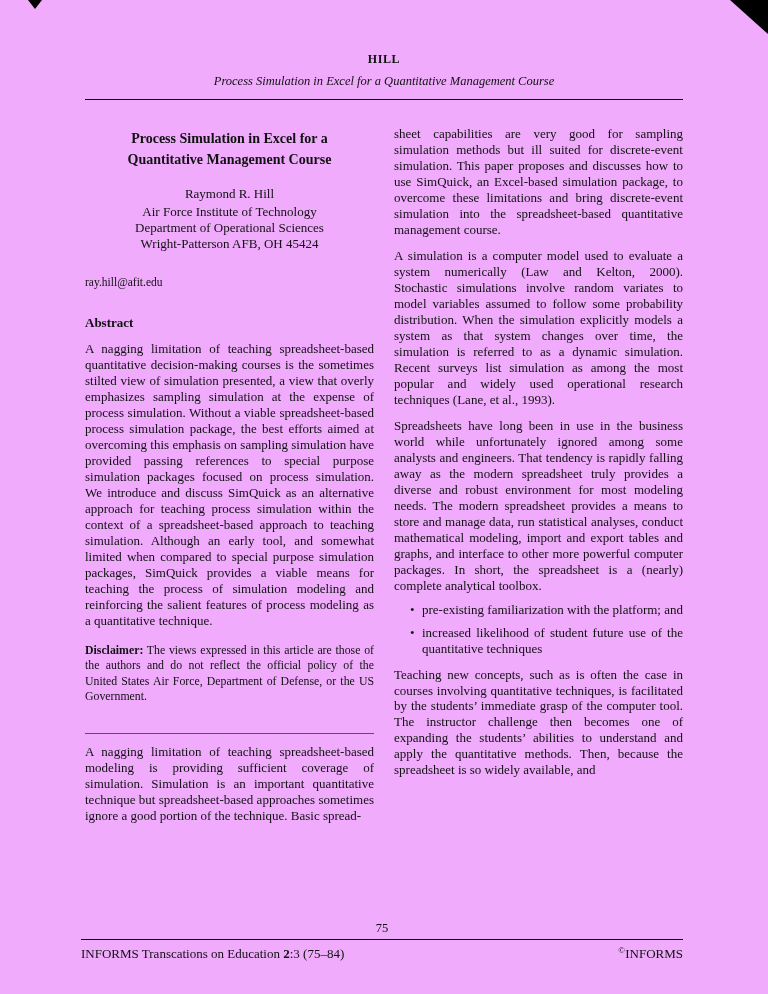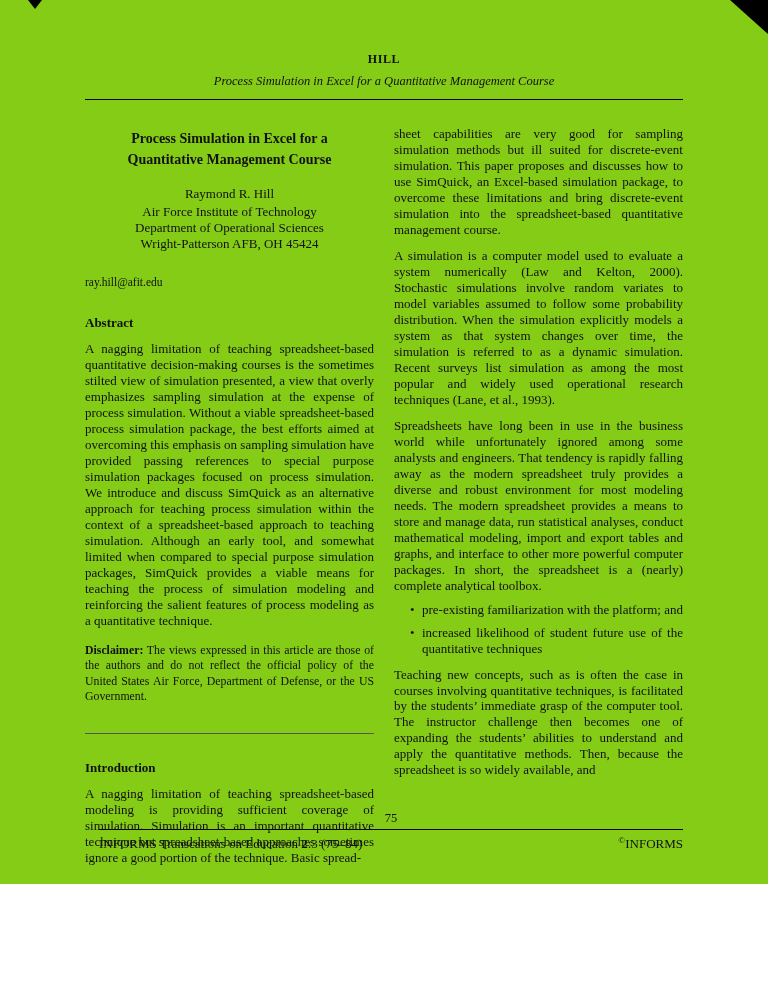--- a/index.html
+++ b/index.html
@@ -1,21 +1,21 @@
 <!DOCTYPE html>
 <html><head>
 <meta charset="utf-8">
 <style>
   html, body { margin: 0; padding: 0; background: #ffffff; }
   .page {
     position: relative;
     width: 768px;
-    height: 884px;
+    height: 994px;
     margin: 0 auto;
-    background: #84cc16;
+    background: #f0abfc;
     color: #111111;
     font-family: "Liberation Serif", serif;
     overflow: hidden;
   }
   
   .artifact { position: absolute; background: #000; }
   .artifact.tl { left: 28px; top: 0; width: 14px; height: 9px;
     clip-path: polygon(0 0, 100% 0, 50% 100%); }
   .artifact.tr { right: 0; top: 0; width: 38px; height: 34px;
     clip-path: polygon(100% 0, 0 0, 100% 100%); }
@@ -43,21 +43,21 @@
   .disclaimer { font-size: 11.8px; text-align: justify;
     line-height: 1.32; margin-top: 14px; }
   .disclaimer .lbl { font-weight: bold; }
 
   .col-rule { border: 0; border-top: 1px solid #555; margin: 28px 0 0 0; }
 
   .bullet-list { margin: 8px 0 0 16px; }
   .bullet-item { position: relative; padding-left: 12px; text-align: justify; margin-top: 7px; }
   .bullet-item::before { content: "\2022"; position: absolute; left: 0; top: 0; }
 
-  .footer { position: absolute; left: 99px; right: 85px; bottom: 32px; }
+  .footer { position: absolute; left: 81px; right: 85px; bottom: 32px; }
   .page-number { text-align: center; font-size: 12.5px; margin-bottom: 3px; }
   .footer-rule { border: 0; border-top: 1px solid #000; margin: 2px 0 5px 0; }
   .footer-line { display: flex; justify-content: space-between; align-items: baseline; font-size: 13px; }
   .journal { }
   .journal .vol { font-weight: bold; }
   .copyright sup { font-size: 9px; }
 </style>
 </head>
 <body>
 
@@ -84,21 +84,20 @@
 
       <div class="email">ray.hill@afit.edu</div>
 
       <div class="section-heading">Abstract</div>
       <div class="para">A nagging limitation of teaching spreadsheet-based quantitative decision-making courses is the sometimes stilted view of simulation presented, a view that overly emphasizes sampling simulation at the expense of process simulation. Without a viable spreadsheet-based process simulation package, the best efforts aimed at overcoming this emphasis on sampling simulation have provided passing references to special purpose simulation packages focused on process simulation. We introduce and discuss SimQuick as an alternative approach for teaching process simulation within the context of a spreadsheet-based approach to teaching simulation. Although an early tool, and somewhat limited when compared to special purpose simulation packages, SimQuick provides a viable means for teaching the process of simulation modeling and reinforcing the salient features of process modeling as a quantitative technique.</div>
 
       <div class="disclaimer"><span class="lbl">Disclaimer:</span><span> The views expressed in this article are those of the authors and do not reflect the official policy of the United States Air Force, Department of Defense, or the US Government.</span></div>
 
       <hr class="col-rule">
 
-      <div class="section-heading">Introduction</div>
       <div class="para">A nagging limitation of teaching spreadsheet-based modeling is providing sufficient coverage of simulation. Simulation is an important quantitative technique but spreadsheet-based approaches sometimes ignore a good portion of the technique. Basic spread-</div>
     </div>
 
     <div class="col">
       <div class="para first">sheet capabilities are very good for sampling simulation methods but ill suited for discrete-event simulation. This paper proposes and discusses how to use SimQuick, an Excel-based simulation package, to overcome these limitations and bring discrete-event simulation into the spreadsheet-based quantitative management course.</div>
       <div class="para">A simulation is a computer model used to evaluate a system numerically (Law and Kelton, 2000). Stochastic simulations involve random variates to model variables assumed to follow some probability distribution. When the simulation explicitly models a system as that system changes over time, the simulation is referred to as a dynamic simulation. Recent surveys list simulation as among the most popular and widely used operational research techniques (Lane, et al., 1993).</div>
       <div class="para">Spreadsheets have long been in use in the business world while unfortunately ignored among some analysts and engineers. That tendency is rapidly falling away as the modern spreadsheet truly provides a diverse and robust environment for most modeling needs. The modern spreadsheet provides a means to store and manage data, run statistical analyses, conduct mathematical modeling, import and export tables and graphs, and interface to other more powerful computer packages. In short, the spreadsheet is a (nearly) complete analytical toolbox.</div>
 
       <div class="bullet-list">
         <div class="bullet-item">pre-existing familiarization with the platform; and</div>

